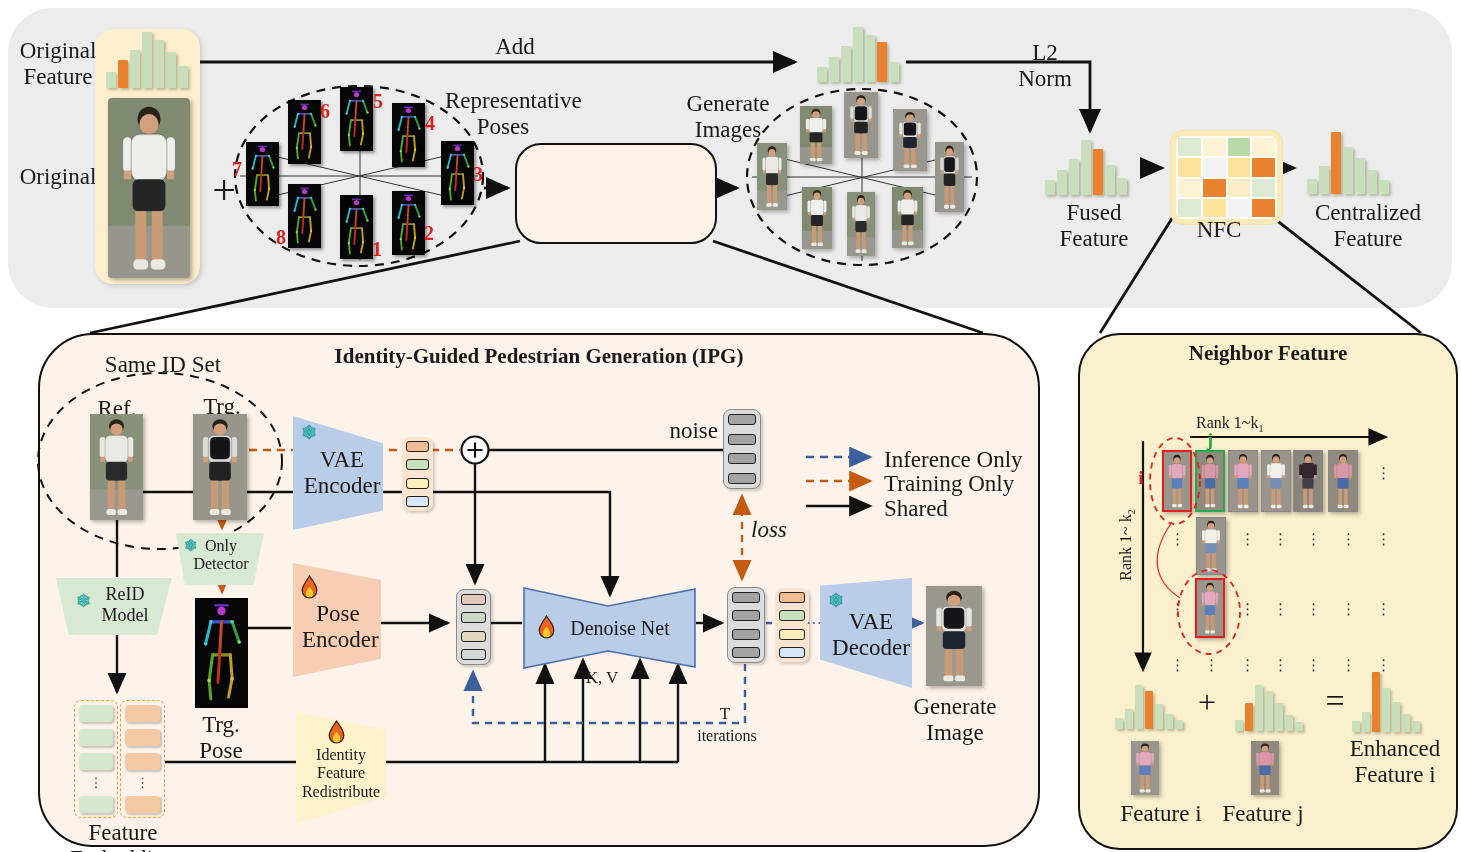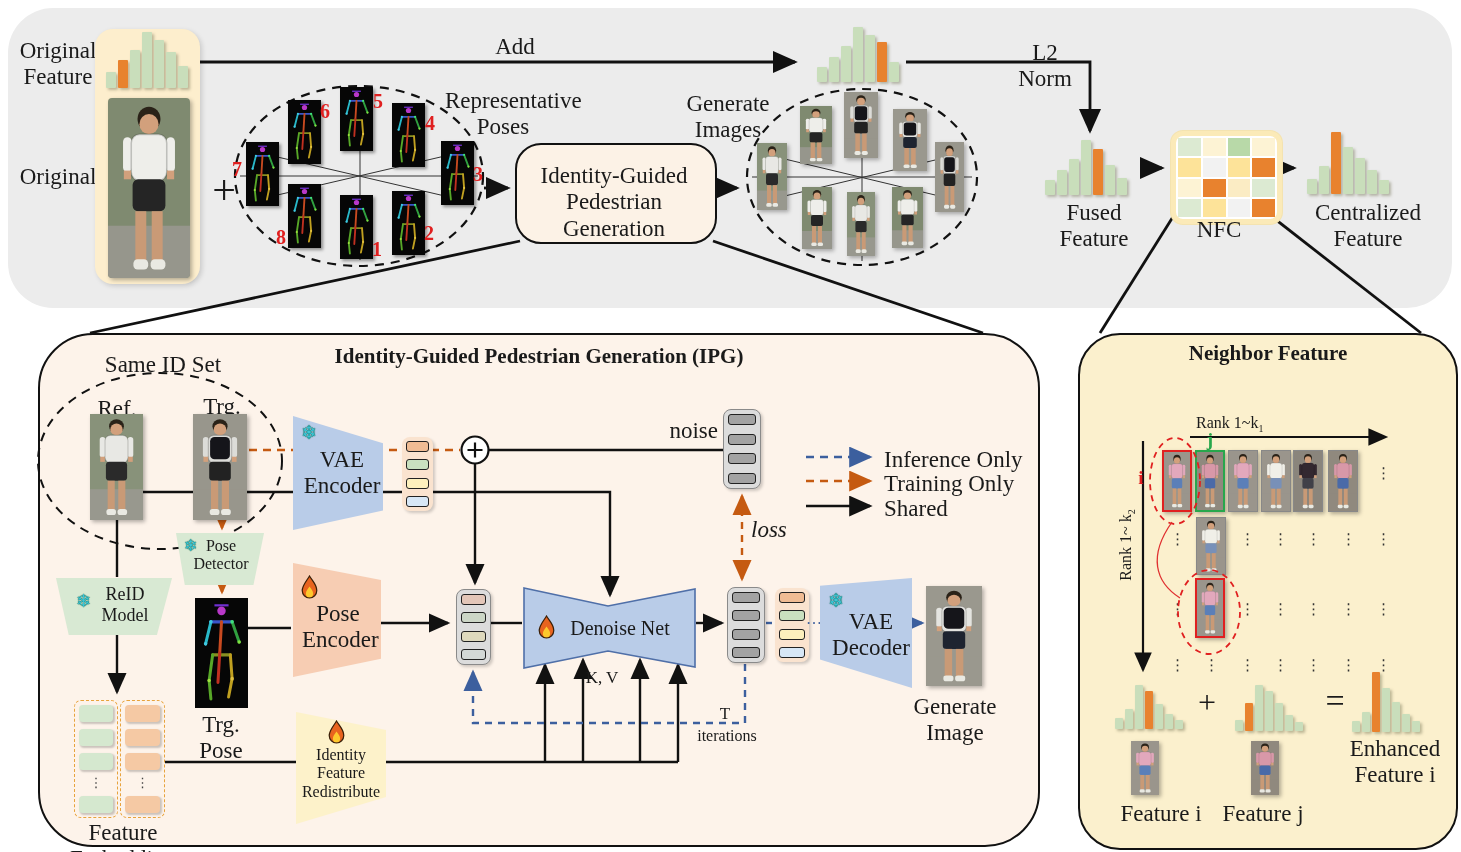--- a/index.html
+++ b/index.html
@@ -357,21 +357,20 @@
       <div class="bar" style="height: 25px; background: rgb(201, 222, 187);"></div>
       <div class="bar" style="height: 36px; background: rgb(201, 222, 187);"></div>
       <div class="bar" style="height: 55px; background: rgb(201, 222, 187);"></div>
       <div class="bar" style="height: 47px; background: rgb(201, 222, 187);"></div>
       <div class="bar" style="height: 40px; background: rgb(232, 130, 46);"></div>
       <div class="bar" style="height: 20px; background: rgb(201, 222, 187);"></div>
     </div>
   <div class="txt t19" style="left:1004px;top:40px;width:82px;">L2 Norm</div>
 
   <div class="abs" style="left:515px;top:143px;width:198px;height:97px;background:#fcf2e6;border:2.5px solid #111;border-radius:26px;"></div>
-  <div class="txt t19" style="left:525px;top:163px;width:178px;">Identity-Guided Pedestrian Generation</div>
 
   <div class="photo" style="left: 844px; top: 92px; width: 34px; height: 66px;">
       <svg viewBox="0 0 30 62" preserveAspectRatio="none" width="100%" height="100%">
         <rect width="30" height="62" fill="#98968c"></rect>
         <rect y="44" width="30" height="18" fill="#98968c"></rect>
         <circle cx="15" cy="7.2" r="4.2" fill="#2a2218"></circle>
         <circle cx="15" cy="9" r="3.5" fill="#d2a07c"></circle>
         <rect x="5.5" y="13.5" width="3.2" height="12" rx="1.6" fill="#dcdcd8"></rect>
         <rect x="21.3" y="13.5" width="3.2" height="12" rx="1.6" fill="#dcdcd8"></rect>
         <rect x="8.5" y="12.5" width="13" height="16" rx="3" fill="#dcdcd8" stroke="rgba(0,0,0,.18)" stroke-width=".6"></rect>
@@ -606,21 +605,21 @@
 
   <div class="stack" style="left: 402px; top: 437px; width: 31px; height: 74px; background: rgb(250, 227, 207);">
       <div class="token" style="background: rgb(240, 188, 148);"></div>
       <div class="token" style="background: rgb(201, 224, 191);"></div>
       <div class="token" style="background: rgb(253, 240, 189);"></div>
       <div class="token" style="background: rgb(215, 231, 246);"></div>
     </div>
 
   <div class="shape" style="left:176px;top:533px;width:88px;height:52px;background:#d8e9d3;clip-path:polygon(0% 0%,100% 0%,88% 100%,10% 100%);"></div>
   <span class="abs snow" style="left:184px;top:536px;font-size:16px;">❄</span>
-  <div class="txt" style="left:182px;top:537px;width:78px;font-size:16px;">Pose Detector</div>
+  <div class="txt" style="left:182px;top:537px;width:78px;font-size:16px;">Only Detector</div>
 
   <div class="shape" style="left:56px;top:578px;width:116px;height:57px;background:#d8e9d3;clip-path:polygon(0% 0%,100% 0%,87% 100%,11% 100%);"></div>
   <span class="abs snow" style="left:76px;top:590px;font-size:18px;">❄</span>
   <div class="txt" style="left:94px;top:584px;width:62px;font-size:18px;">ReID Model</div>
 
   <div class="skel" style="left:195px;top:598px;width:53px;height:110px;">
       <svg viewBox="0 0 30 60" preserveAspectRatio="none" width="100%" height="100%">
         <rect width="30" height="60" fill="#060606"></rect>
         <g stroke-width="1.7" stroke-linecap="round" fill="none">
           <path d="M9 13 H21" stroke="#3a55c8"></path>

